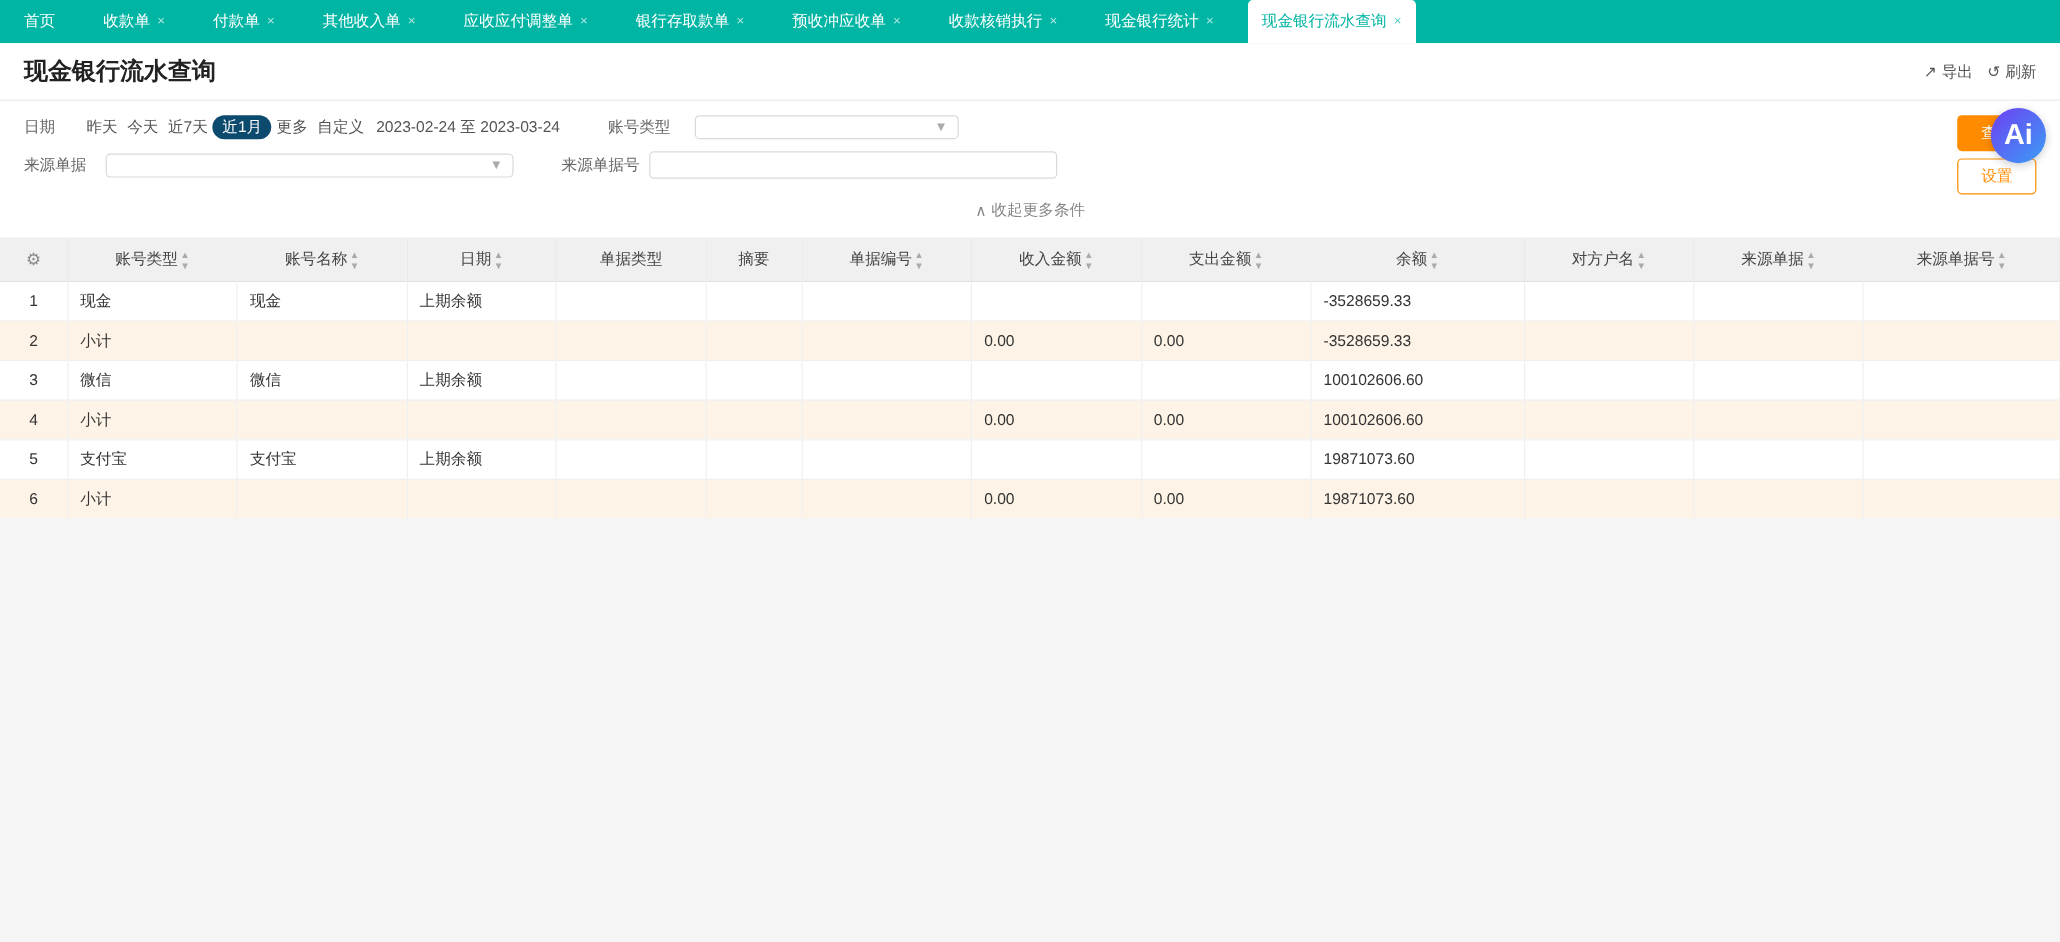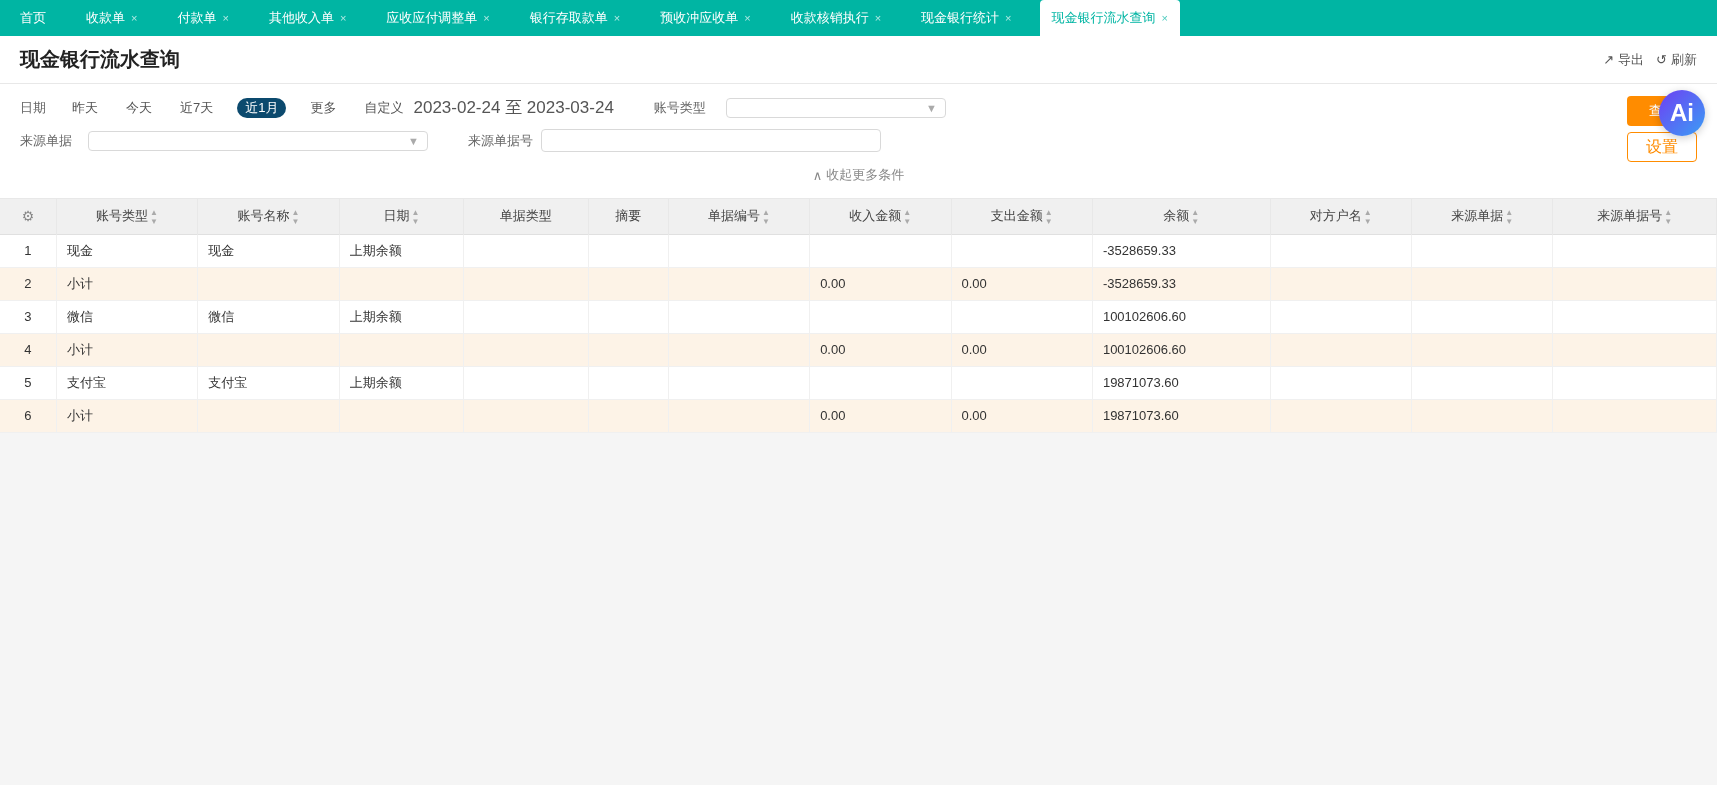--- a/index.html
+++ b/index.html
@@ -83,38 +83,38 @@
     }
     .filter-label {
       color: #666;
       font-size: 13px;
       white-space: nowrap;
       min-width: 40px;
       margin-right: 8px;
     }
     .date-options {
       display: flex;
-      gap: 20px;
+      gap: 0;
       align-items: center;
     }
     .date-opt {
       color: #555;
       font-size: 13px;
       cursor: pointer;
       padding: 1px 4px;
     }
     .date-opt.active {
       background: #0c4a6e;
       color: #fff;
       border-radius: 10px;
       padding: 1px 8px;
     }
     .date-range {
       color: #555;
-      font-size: 17px;
+      font-size: 13px;
       margin-left: 6px;
     }
     .filter-select {
       display: flex;
       align-items: center;
       border: 1px solid #d9d9d9;
       border-radius: 4px;
       padding: 3px 8px;
       min-width: 160px;
       background: #fff;
@@ -148,21 +148,21 @@
       font-size: 13px;
       cursor: pointer;
       height: 30px;
     }
     .setting-btn {
       background: #fff;
       color: #ff8c00;
       border: 1px solid #ff8c00;
       border-radius: 4px;
       padding: 4px 18px;
-      font-size: 16px;
+      font-size: 13px;
       cursor: pointer;
       height: 30px;
     }
 
     .right-btns {
       display: flex;
       flex-direction: column;
       gap: 6px;
       margin-left: auto;
     }

